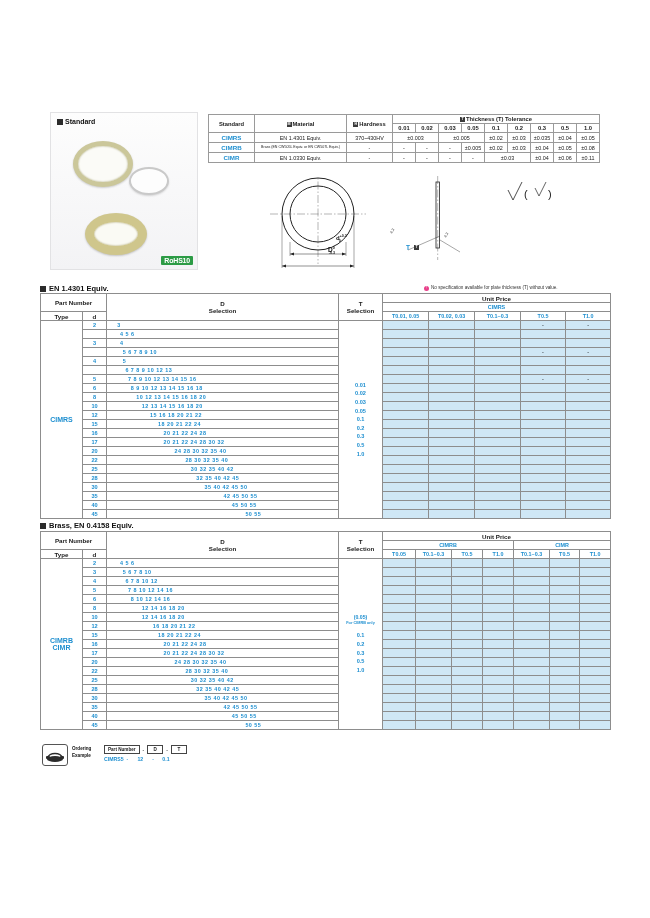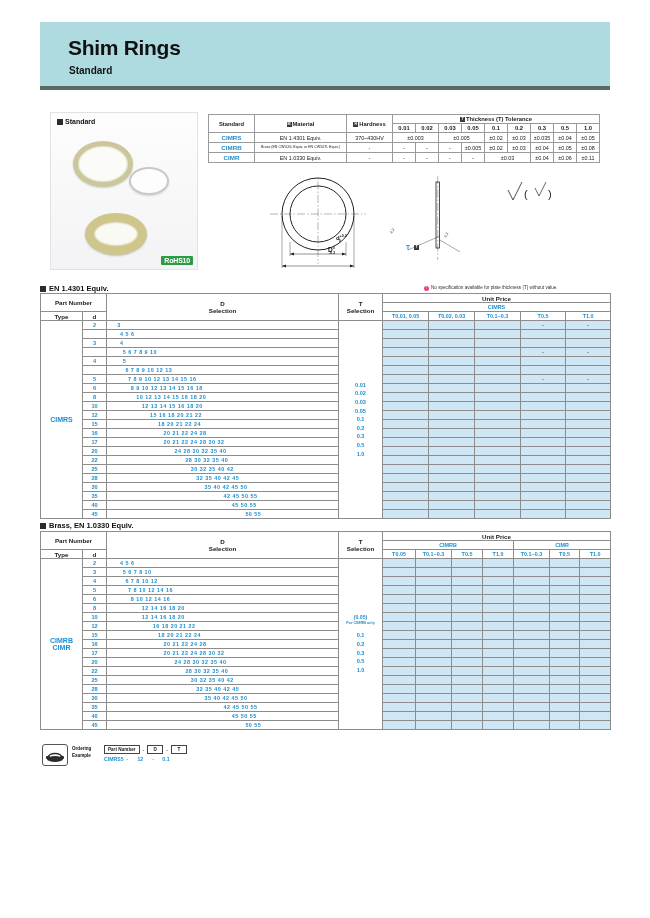--- a/index.html
+++ b/index.html
@@ -117,24 +117,20 @@
              padding:1px 3px; min-width:16px; text-align:center; }
   .ord-dash { font-size:5px; font-weight:bold; }
   .ord-vals { position:absolute; left:62px; top:12px; display:flex; align-items:center; gap:3px; }
   .ord-val { color:#1e8fd0; font-weight:bold; font-size:5.2px; min-width:18px; text-align:center; }
 </style>
 </head>
 <body>
 
 <div class="page">
 
-  <div class="banner">
-    <div class="banner-title">Shim Rings</div>
-    <div class="banner-sub">Standard</div>
-  </div>
 
   <div class="specwrap">
 
     <div class="photo-box">
       <div class="sq-label photo-label">Standard</div>
       <div class="ring ring1"></div>
       <div class="ring ring2"></div>
       <div class="ring ring3"></div>
       <div class="rohs">RoHS10</div>
     </div>
@@ -535,21 +531,21 @@
           </td>
           <td class="price"></td>
           <td class="price"></td>
           <td class="price"></td>
           <td class="price"></td>
           <td class="price"></td>
         </tr>
       </tbody>
   </table>
 
-  <div class="sec-head" style="left:40px; top:521px;">Brass, EN 1.0330 Equiv.</div>
+  <div class="sec-head" style="left:40px; top:521px;">Brass, EN 0.4158 Equiv.</div>
 
   <table class="dt" id="t2" style="left:40px; top:531px;">
     <colgroup>
       <col style="width:42px">
         <col style="width:24px">
         <col style="width:232px">
         <col style="width:44px">
       <col style="width:33px">
         <col style="width:36px">
         <col style="width:31px">

